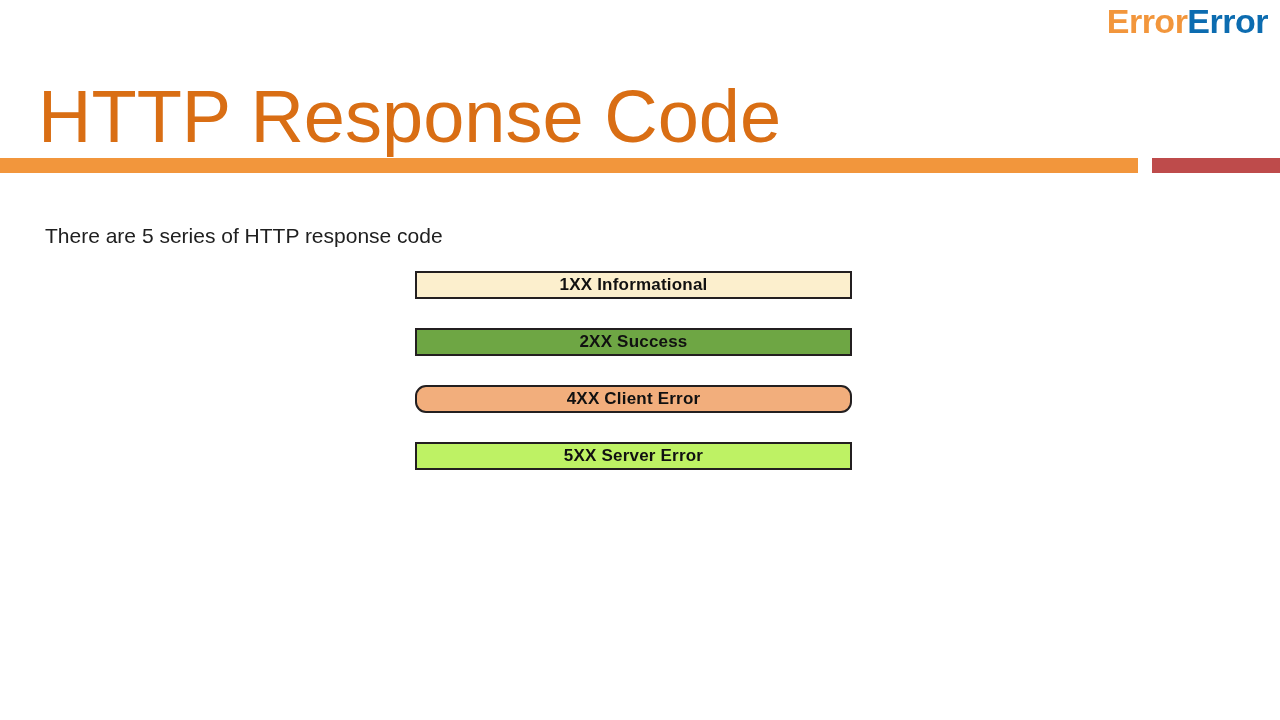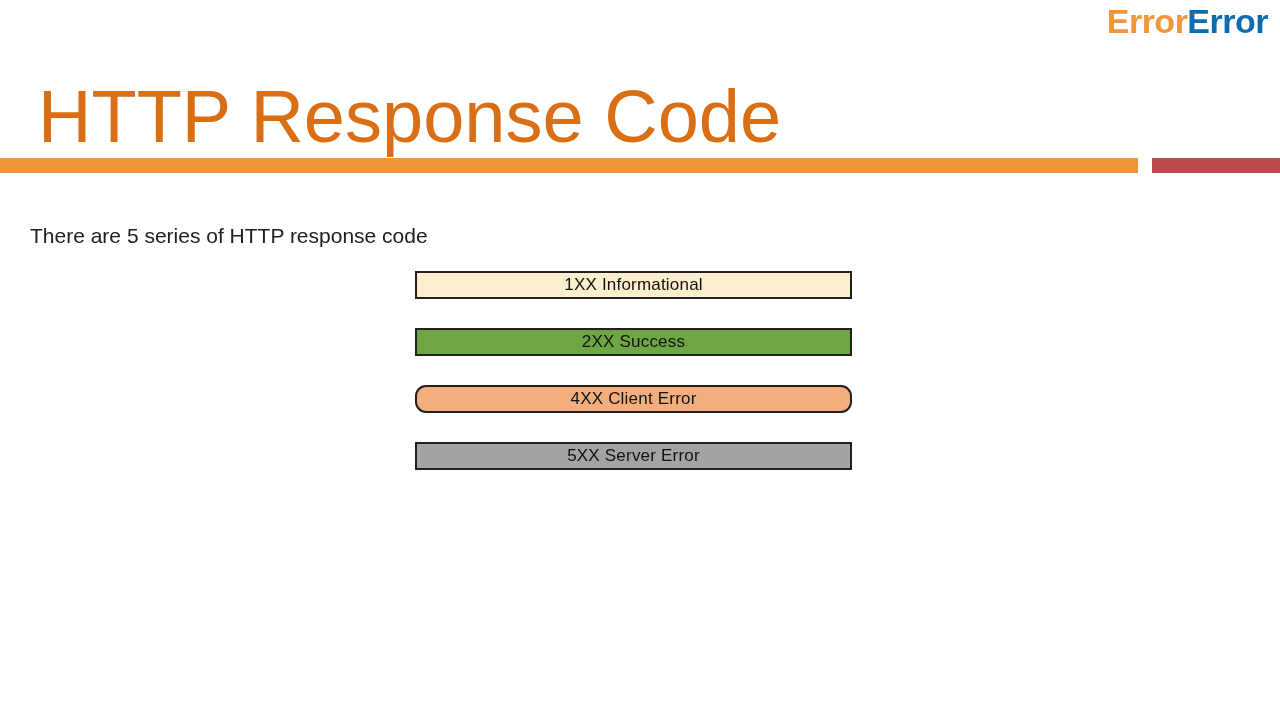--- a/index.html
+++ b/index.html
@@ -56,21 +56,21 @@
     left: 1152px;
     top: 158px;
     width: 128px;
     height: 15px;
     background: #BE4B4B;
   }
 
   
   #intro-text {
     position: absolute;
-    left: 30px;
+    left: 45px;
     top: 203px;
     font-size: 21px;
     color: #202020;
     font-family: "Liberation Sans", sans-serif;
     white-space: nowrap;
   }
 
   
   #series-list {
     position: absolute;
@@ -83,21 +83,21 @@
     box-sizing: border-box;
     border: 2px solid #231F20;
     margin-bottom: 29px;
     display: flex;
     align-items: center;
     justify-content: center;
   }
   .series-bar:last-child { margin-bottom: 0; }
   .series-label {
     font-size: 17px;
-    font-weight: normal;
+    font-weight: bold;
     color: #111111;
     font-family: "Liberation Sans", sans-serif;
     letter-spacing: 0.2px;
     white-space: nowrap;
   }
 </style>
 </head>
 <body>
 
 <div id="brand-logo">
@@ -114,16 +114,16 @@
 <div id="series-list">
   <div class="series-bar" style="background: rgb(252, 239, 205); border-color: rgb(35, 31, 32);">
     <span class="series-label" style="color: rgb(17, 17, 17);">1XX Informational</span>
   </div>
   <div class="series-bar" style="background: rgb(110, 166, 68); border-color: rgb(35, 31, 32);">
     <span class="series-label" style="color: rgb(17, 17, 17);">2XX Success</span>
   </div>
   <div class="series-bar" style="background: rgb(242, 174, 124); border-color: rgb(35, 31, 32); border-radius: 11px;">
     <span class="series-label" style="color: rgb(17, 17, 17);">4XX Client Error</span>
   </div>
-  <div class="series-bar" style="background: #a3a3a3; border-color: rgb(35, 31, 32);">
+  <div class="series-bar" style="background: #bef264; border-color: rgb(35, 31, 32);">
     <span class="series-label" style="color: rgb(17, 17, 17);">5XX Server Error</span>
   </div>
 </div>
 
 </body></html>

